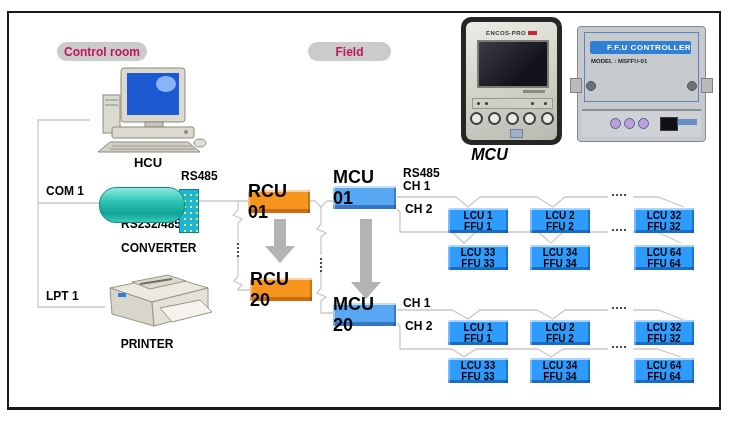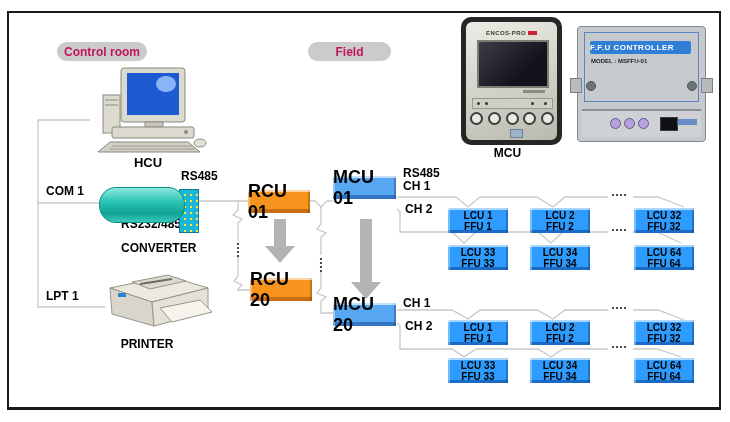--- a/index.html
+++ b/index.html
@@ -52,21 +52,21 @@
   .mcu-btns{position:absolute;left:4px;top:90px;width:84px;display:flex;justify-content:space-between;}
   .mcu-btns b{width:13px;height:13px;border-radius:50%;background:#e9e9e1;border:2px solid #3c3c3c;
         box-sizing:border-box;}
   .mcu-tag{position:absolute;left:44px;top:107px;width:11px;height:7px;background:#9fb3c8;border:1px solid #6c7f94;}
   
   .lcu-photo{position:absolute;left:577px;top:26px;width:127px;height:114px;z-index:3;
         background:#c6cacd;border:1px solid #84898e;border-radius:4px;}
   .lcu-panel{position:absolute;left:6px;top:5px;width:113px;height:68px;border:1px solid #5b84c4;}
   .lcu-banner{position:absolute;left:12px;top:14px;width:101px;height:13px;background:#2f7fd6;
         border-radius:2px;color:#fff;font-size:8px;font-weight:bold;letter-spacing:.5px;
-        display:flex;align-items:center;justify-content:flex-start;}
+        display:flex;align-items:center;justify-content:flex-end;}
   .lcu-model{position:absolute;left:13px;top:31px;font-size:6px;font-weight:bold;color:#222;}
   .ear{position:absolute;top:51px;width:10px;height:13px;background:#b7bbbe;border:1px solid #7c8186;}
   .ear.l{left:-8px;} .ear.r{right:-8px;}
   .screw{position:absolute;top:54px;width:8px;height:8px;border-radius:50%;background:#6e7378;
         border:1px solid #4c5156;}
   .screw.l{left:8px;} .screw.r{right:8px;}
   .lcu-strip{position:absolute;left:4px;right:4px;bottom:4px;height:26px;background:#ced2d5;
         border-top:2px solid #8a8f94;}
   .lcu-leds{position:absolute;left:28px;top:7px;display:flex;gap:3px;}
   .lcu-leds u{width:9px;height:9px;border-radius:50%;background:#b9a2dc;border:1px solid #5a5a8a;}
@@ -177,21 +177,21 @@
 
   <div class="connector"></div>
   <div class="cylinder"></div>
 
   <div class="node orange" style="left:248px;top:190px;">
     <span>RCU 01</span>
   </div>
   <div class="node orange" style="left:250px;top:278px;">
     <span>RCU 20</span>
   </div>
-  <div class="node blue" style="left:333px;top:176px;width:63px;">
+  <div class="node blue" style="left:333px;top:186px;width:63px;align-items:flex-end;">
     <span>MCU 01</span>
   </div>
   <div class="node blue" style="left:333px;top:303px;width:63px;">
     <span>MCU 20</span>
   </div>
 
 
   <div class="lbl" style="left:403px;top:166px;">RS485</div>
   <div class="lbl" style="left:403px;top:179px;">CH 1</div>
   <div class="lbl" style="left:405px;top:202px;">CH 2</div>
@@ -262,21 +262,21 @@
       <div class="mcu-btns">
         <b></b>
         <b></b>
         <b></b>
         <b></b>
         <b></b>
       </div>
       <div class="mcu-tag"></div>
     </div>
   </div>
-  <div class="cap" style="left:457px;top:146px;width:101px;font-size:12px;">MCU</div>
+  <div class="cap" style="left:439px;top:146px;width:101px;font-size:16px;font-style:italic;">MCU</div>
 
   <div class="lcu-photo">
     <div class="lcu-panel"></div>
     <div class="lcu-banner">
         <span>F.F.U CONTROLLER</span>
       </div>
     <div class="lcu-model">MODEL : MSFFU-01</div>
     <div class="ear l"></div>
     <div class="ear r"></div>
     <div class="screw l"></div>

